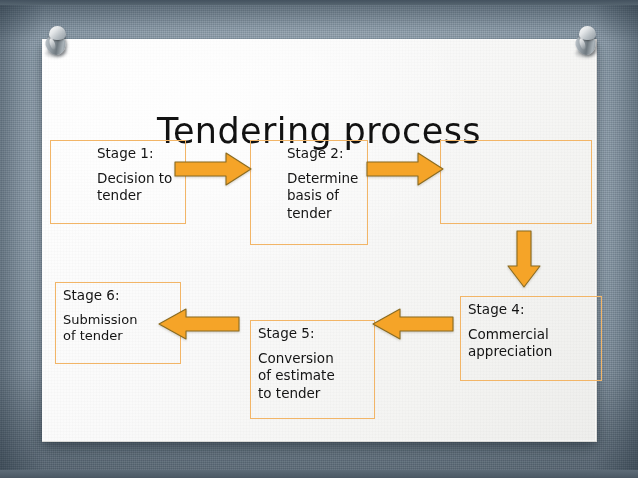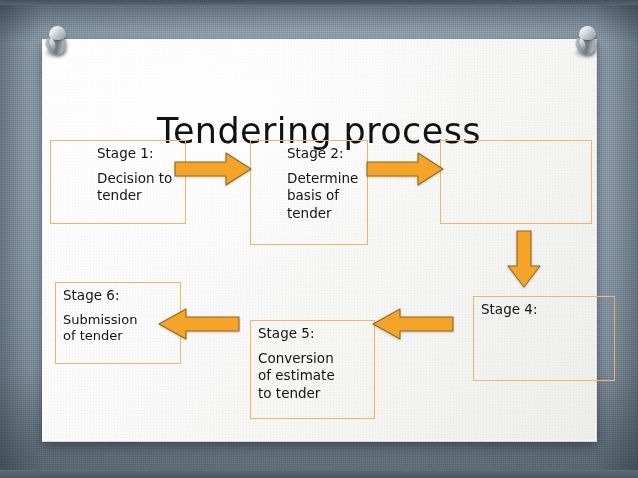--- a/index.html
+++ b/index.html
@@ -211,22 +211,24 @@
     <div class="stage" id="stage-2" style="left:208px; top:101px;padding-left:36px;">
       <span class="hdr">Stage 2:</span>
       <span class="body">Determine
 basis of
 tender</span>
     </div>
 
     <div class="stage" id="stage-3" style="left:398px; top:101px;">
     </div>
 
-    <div class="stage" id="stage-4" style="left:431px; top:257px;">
+    <div class="stage" id="stage-4" style="left:418px; top:257px;">
       <span class="hdr">Stage 4:</span>
+      <span class="body">Commercial
+appreciation</span>
     </div>
 
     <div class="stage" id="stage-5" style="left:208px; top:250px;">
       <span class="hdr">Stage 5:</span>
       <span class="body">Conversion
 of estimate
 to tender</span>
     </div>
 
     <div class="stage" id="stage-6" style="left:13px; top:243px;">

